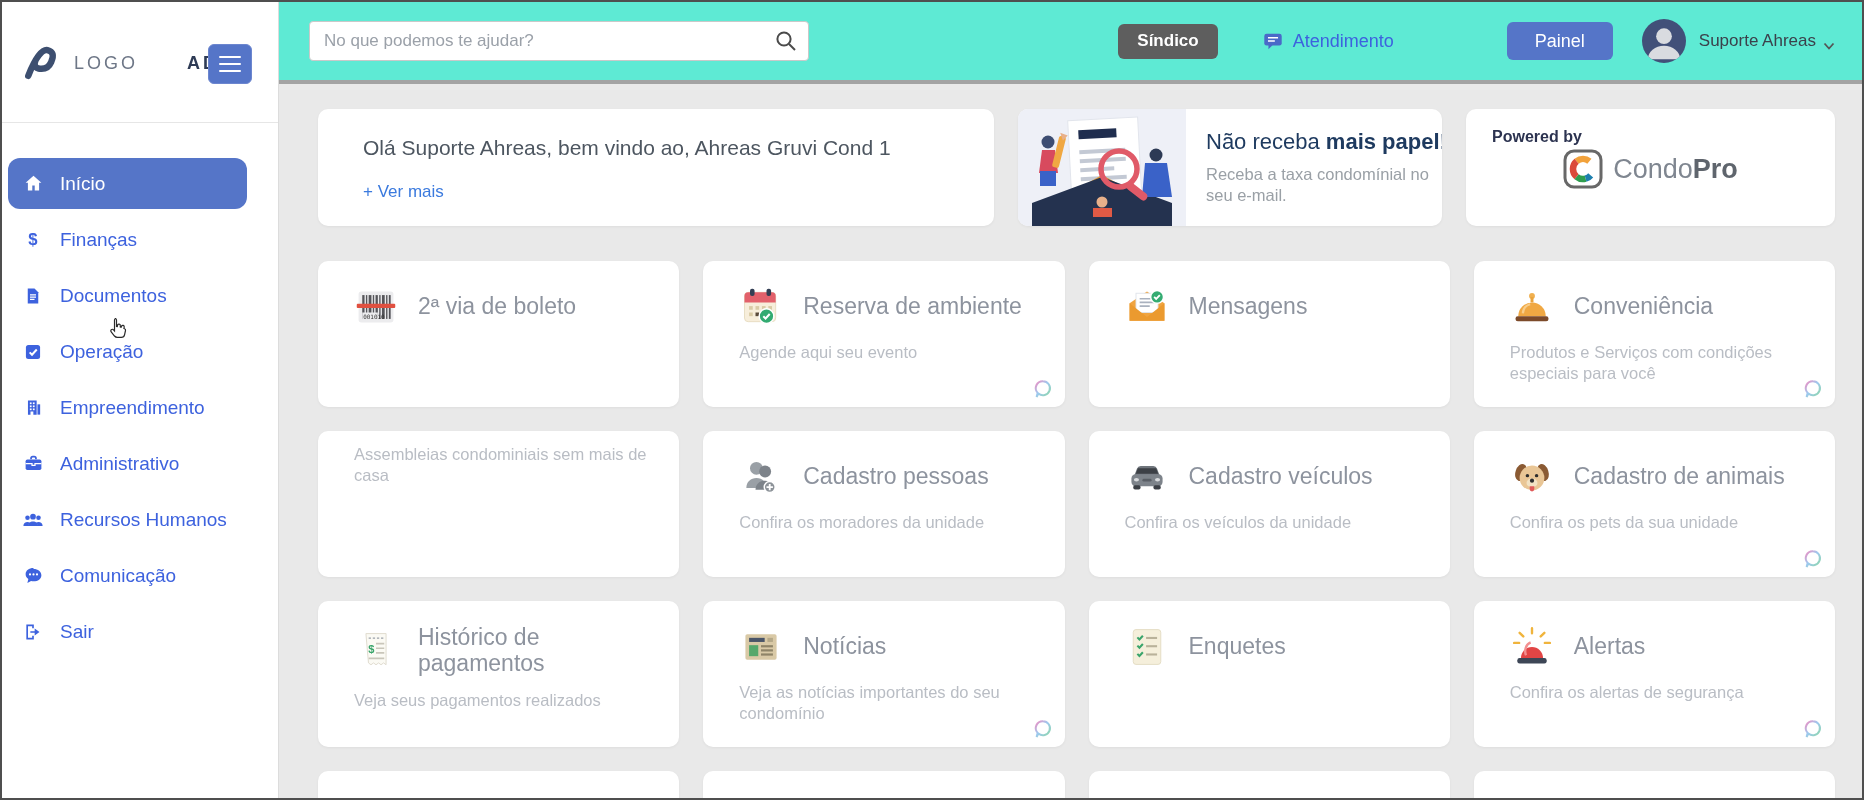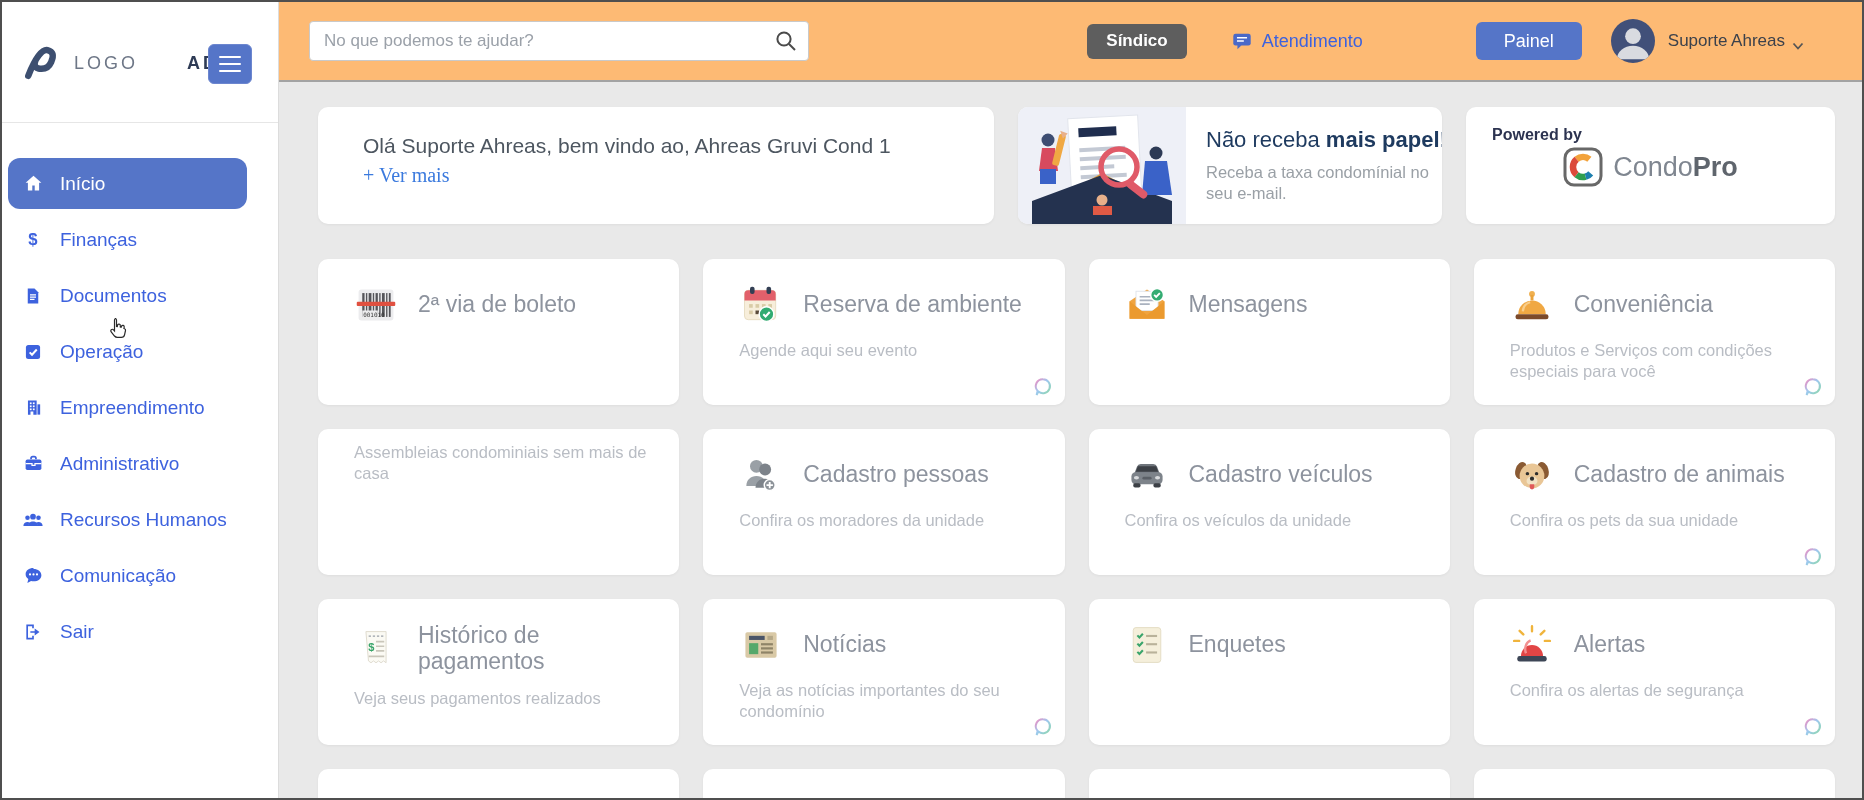--- a/index.html
+++ b/index.html
@@ -16,39 +16,39 @@
   .hamburger span{display:block;width:22px;height:2.6px;background:#fff;border-radius:2px;}
   .side-divider{position:absolute;top:120px;left:0;right:0;height:1px;background:#e6e6e6;}
   .nav{position:absolute;top:156px;left:6px;right:31px;}
   .nav-item{height:51px;margin-bottom:5px;display:flex;align-items:center;gap:14px;padding-left:12px;border-radius:12px;color:#3d62de;font-size:19px;cursor:pointer;}
   .nav-item .nicon{width:26px;height:22px;flex:0 0 26px;display:flex;align-items:center;justify-content:center;}
   .nav-item.active{background:#5575c8;color:#fff;}
   .mouse-cursor{position:absolute;left:104px;top:313px;width:24px;height:28px;pointer-events:none;}
 
   
   .right{flex:1;display:flex;flex-direction:column;min-width:0;}
-  .header{flex:0 0 78px;height:78px;background:#fdba74;border-bottom:2px solid #a3a3a3;display:flex;align-items:center;padding-right:58px;}
+  .header{flex:0 0 78px;height:78px;background:#5eead4;border-bottom:4px solid #a3a3a3;display:flex;align-items:center;padding-right:27px;}
   .search-wrap{position:relative;margin-left:30px;}
   .search-input{width:500px;height:40px;box-sizing:border-box;border:1px solid #c9c9c9;border-radius:4px;padding:0 46px 0 14px;font-size:17px;color:#555;font-family:inherit;background:#fff;}
   .search-input::placeholder{color:#9ba1a9;}
   .search-icon{position:absolute;right:10px;top:8px;width:25px;height:25px;cursor:pointer;}
   .btn-dark{margin-left:auto;height:35px;padding:0 19px;background:#5e5e5e;color:#fff;font-weight:bold;font-size:17px;border:none;border-radius:6px;display:flex;align-items:center;cursor:pointer;font-family:inherit;}
   .atendimento{margin-left:44px;display:flex;align-items:center;gap:9px;color:#3d62de;font-size:18px;cursor:pointer;white-space:nowrap;}
   .btn-blue{margin-left:113px;width:106px;height:38px;background:#5575c8;color:#fff;font-size:18px;border:none;border-radius:6px;display:flex;align-items:center;justify-content:center;cursor:pointer;font-family:inherit;}
   .avatar{margin-left:29px;width:44px;height:44px;border-radius:50%;background:#415079;overflow:hidden;flex:0 0 44px;cursor:pointer;}
   .user-name{margin-left:13px;font-size:17px;color:#3b414b;white-space:nowrap;cursor:pointer;}
   .chev{margin-left:7px;width:12px;height:9px;}
 
   
   .main{flex:1;background:#e9e9e9;padding:25px 27px 0 39px;overflow:hidden;}
   .top-row{display:flex;gap:24px;height:117px;margin-bottom:35px;}
   .panel{background:#fff;border-radius:10px;box-shadow:0 1px 3px rgba(0,0,0,.05);}
   .welcome-card{width:676px;box-sizing:border-box;padding:27px 40px 0 45px;}
   .welcome-title{font-size:21px;color:#4d5660;}
-  .ver-mais{margin-top:6px;font-size:20px;color:#3b7ade;cursor:pointer;display:inline-block;font-family:Liberation Serif, serif;}
+  .ver-mais{margin-top:22px;font-size:17px;color:#3b7ade;cursor:pointer;display:inline-block;}
   .banner-card{width:424px;display:flex;overflow:hidden;cursor:pointer;}
   .banner-ill{flex:0 0 168px;width:168px;height:117px;background:#eef0f7;border-radius:10px 0 0 10px;}
   .banner-txt{padding:20px 14px 0 20px;}
   .banner-title{font-size:22px;color:#1e3a5f;white-space:nowrap;}
   .banner-title b{font-weight:bold;}
   .banner-sub{margin-top:9px;font-size:16.5px;line-height:1.3;color:#9aa0a6;}
   .powered-card{flex:1;position:relative;}
   .powered-label{position:absolute;top:19px;left:26px;font-size:16px;font-weight:bold;color:#2c3350;}
   .brand-row{position:absolute;top:40px;left:0;right:0;display:flex;align-items:center;justify-content:center;gap:10px;}
   .brand-icon{width:40px;height:40px;}

